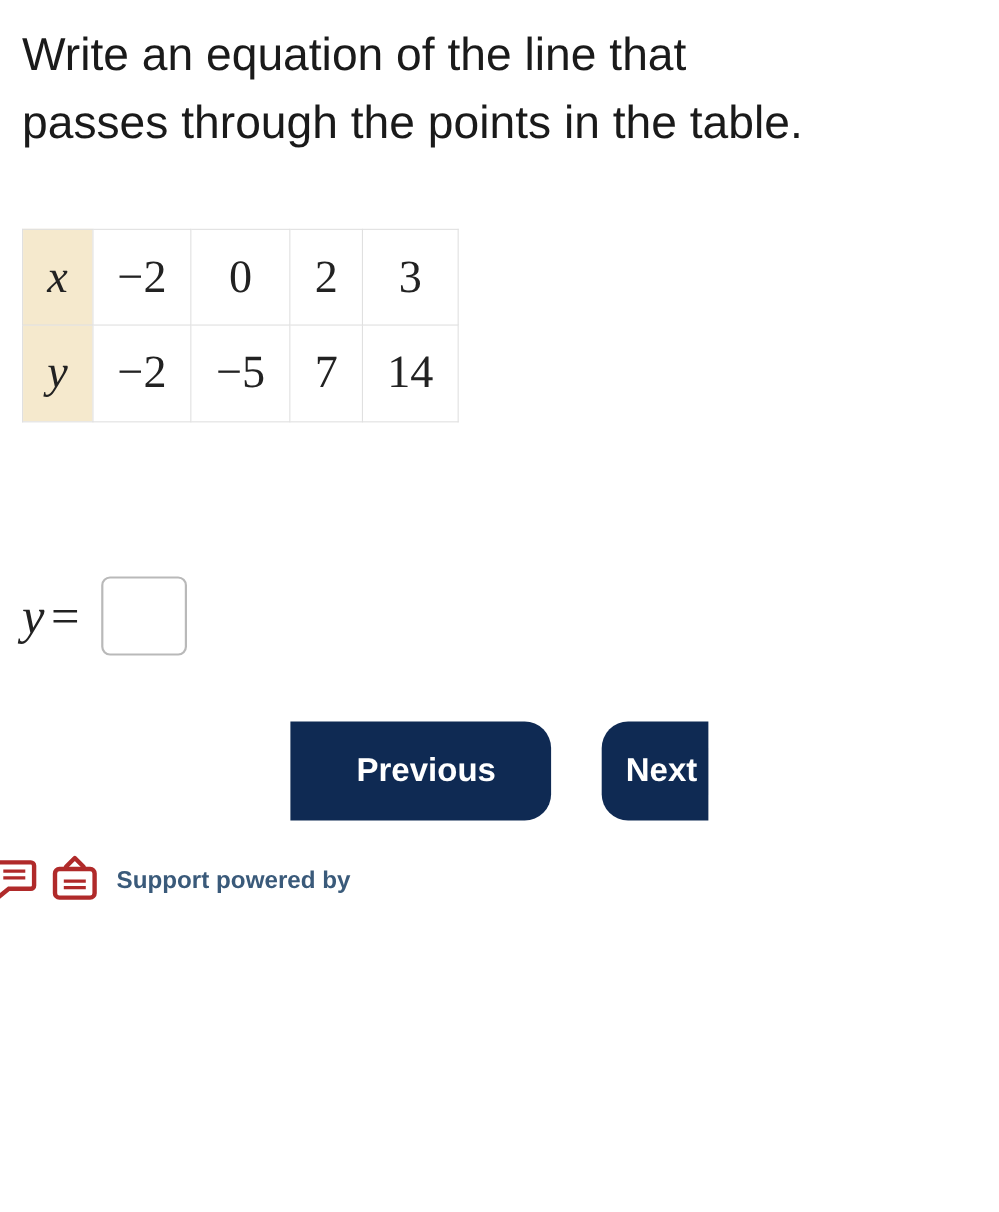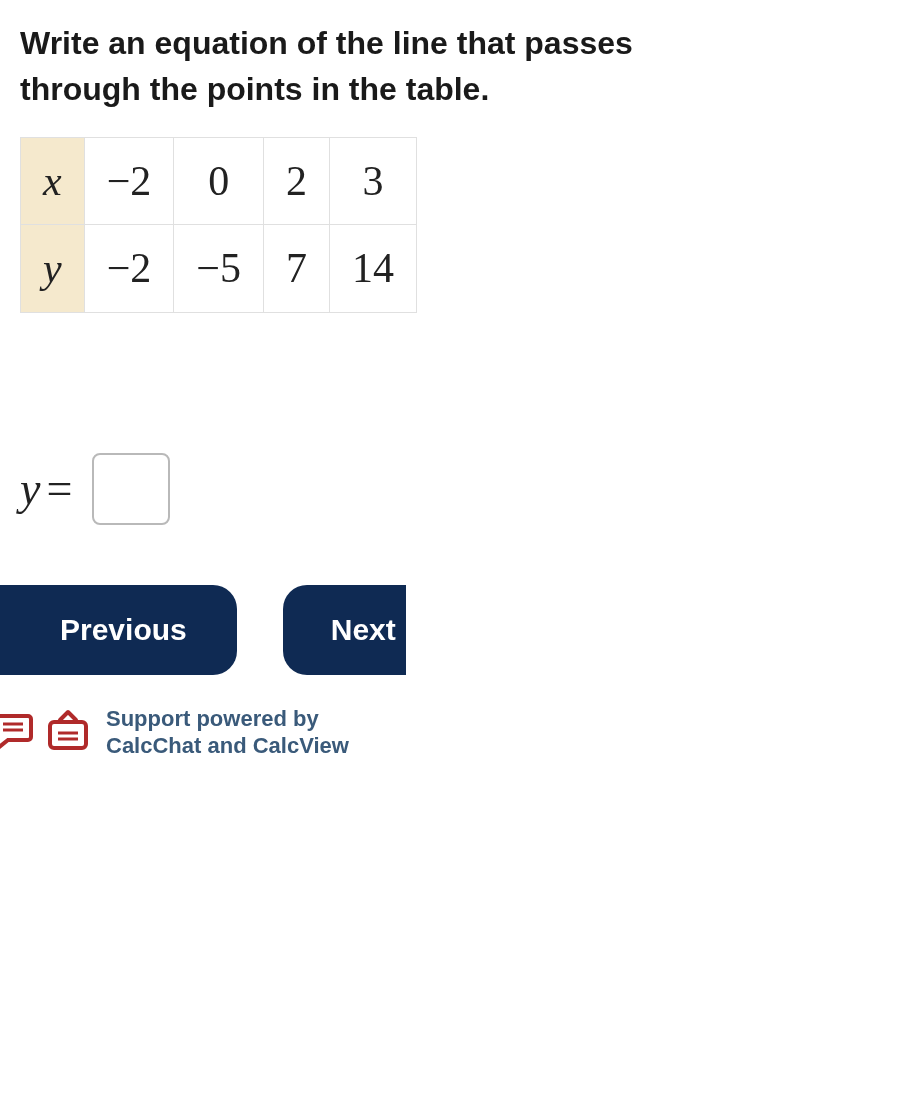--- a/index.html
+++ b/index.html
@@ -12,26 +12,25 @@
       background: #fff;
       width: 908px;
       height: 1102px;
       position: relative;
       overflow: hidden;
     }
     .content {
       padding: 20px 20px 0 20px;
     }
     .question-text {
-      font-size: 32px;
+      font-size: 42px;
       line-height: 1.45;
       color: #1a1a1a;
-      margin-bottom: 24px;
+      margin-bottom: 66px;
       max-width: 720px;
-      font-weight: bold;
     }
     .data-table {
       border-collapse: collapse;
       margin-bottom: 140px;
     }
     .data-table td {
       border: 1px solid #e0e0e0;
       padding: 18px 22px;
       text-align: center;
       font-family: 'Times New Roman', Times, serif;
@@ -65,21 +64,21 @@
       width: 78px;
       height: 72px;
       border: 2px solid #b9b9b9;
       border-radius: 8px;
       font-size: 38px;
       text-align: center;
       font-family: 'Times New Roman', Times, serif;
     }
     .nav-row {
       display: flex;
-      justify-content: flex-start;
+      justify-content: center;
       align-items: center;
       width: 100%;
       padding-right: 0;
     }
     .nav-button {
       background: #0f2a53;
       color: #fff;
       font-size: 30px;
       font-weight: bold;
       border: none;
@@ -88,21 +87,21 @@
       font-family: Arial, Helvetica, sans-serif;
     }
     .prev-btn {
       border-radius: 0 24px 24px 0;
       margin-left: -20px;
       padding-left: 60px;
       padding-right: 50px;
     }
     .next-btn {
       border-radius: 24px 0 0 24px;
-      padding-left: 48px;
+      padding-left: 22px;
       padding-right: 10px;
       margin-right: -20px;
       margin-left: 46px;
     }
     .support-row {
       display: flex;
       align-items: center;
       gap: 14px;
       margin-top: 30px;
       margin-left: -28px;
@@ -172,16 +171,15 @@
         <svg width="48" height="48" viewBox="0 0 48 48">
           <rect x="6" y="14" width="36" height="26" rx="4" fill="none" stroke="#b02a2a" stroke-width="4"></rect>
           <line x1="14" y1="25" x2="34" y2="25" stroke="#b02a2a" stroke-width="3"></line>
           <line x1="14" y1="31" x2="34" y2="31" stroke="#b02a2a" stroke-width="3"></line>
           <polyline points="16,12 24,4 32,12" fill="none" stroke="#b02a2a" stroke-width="4" stroke-linejoin="round" stroke-linecap="round"></polyline>
         </svg>
       </span>
     </div>
     <div class="support-text">
       <div>Support powered by</div>
-      <div>CalcChat and CalcView</div>
     </div>
   </div>
 </div>
 
 </body></html>

